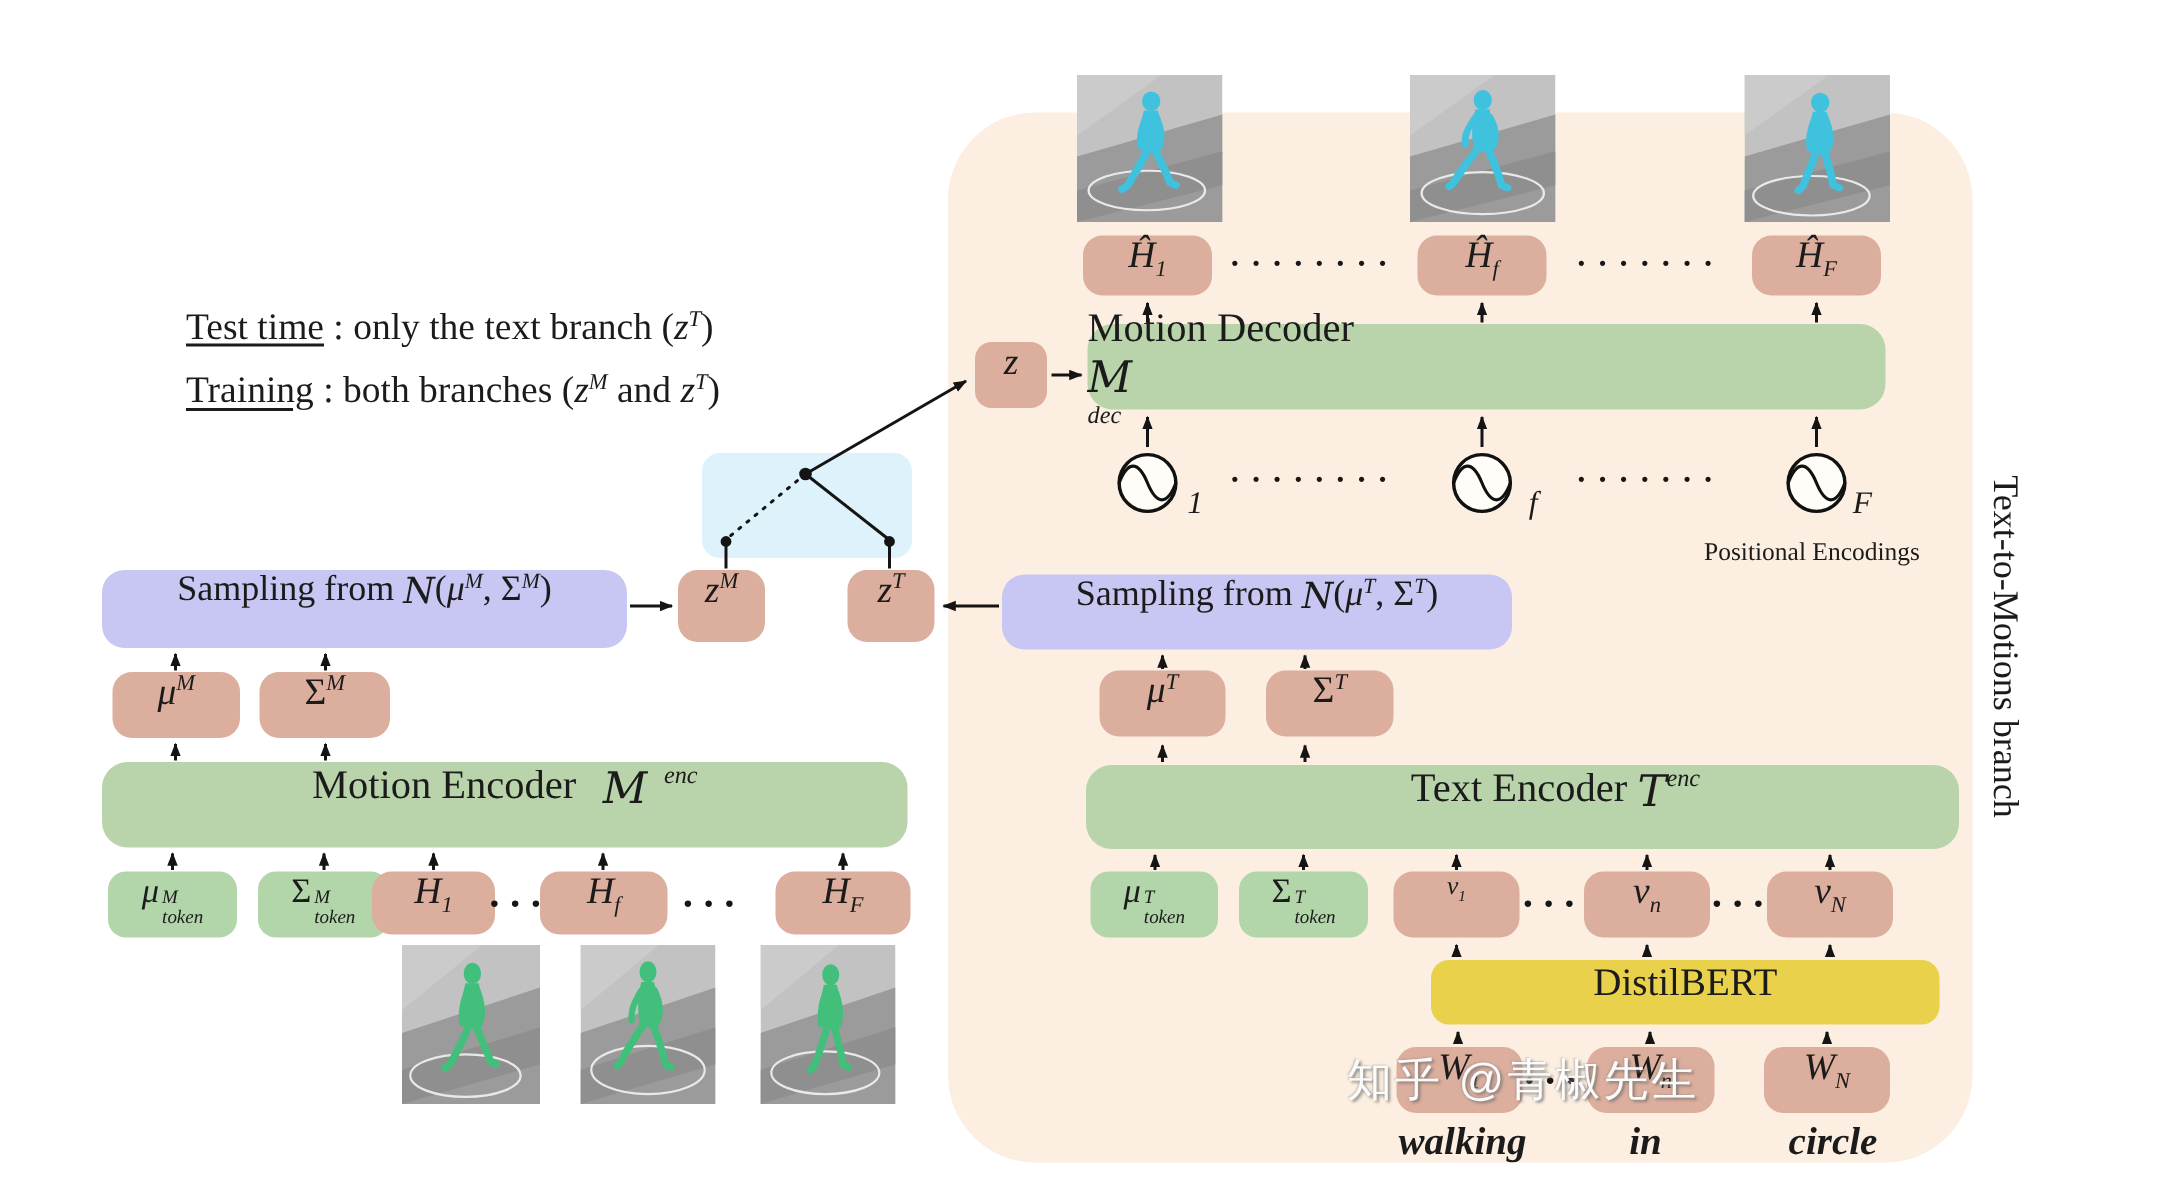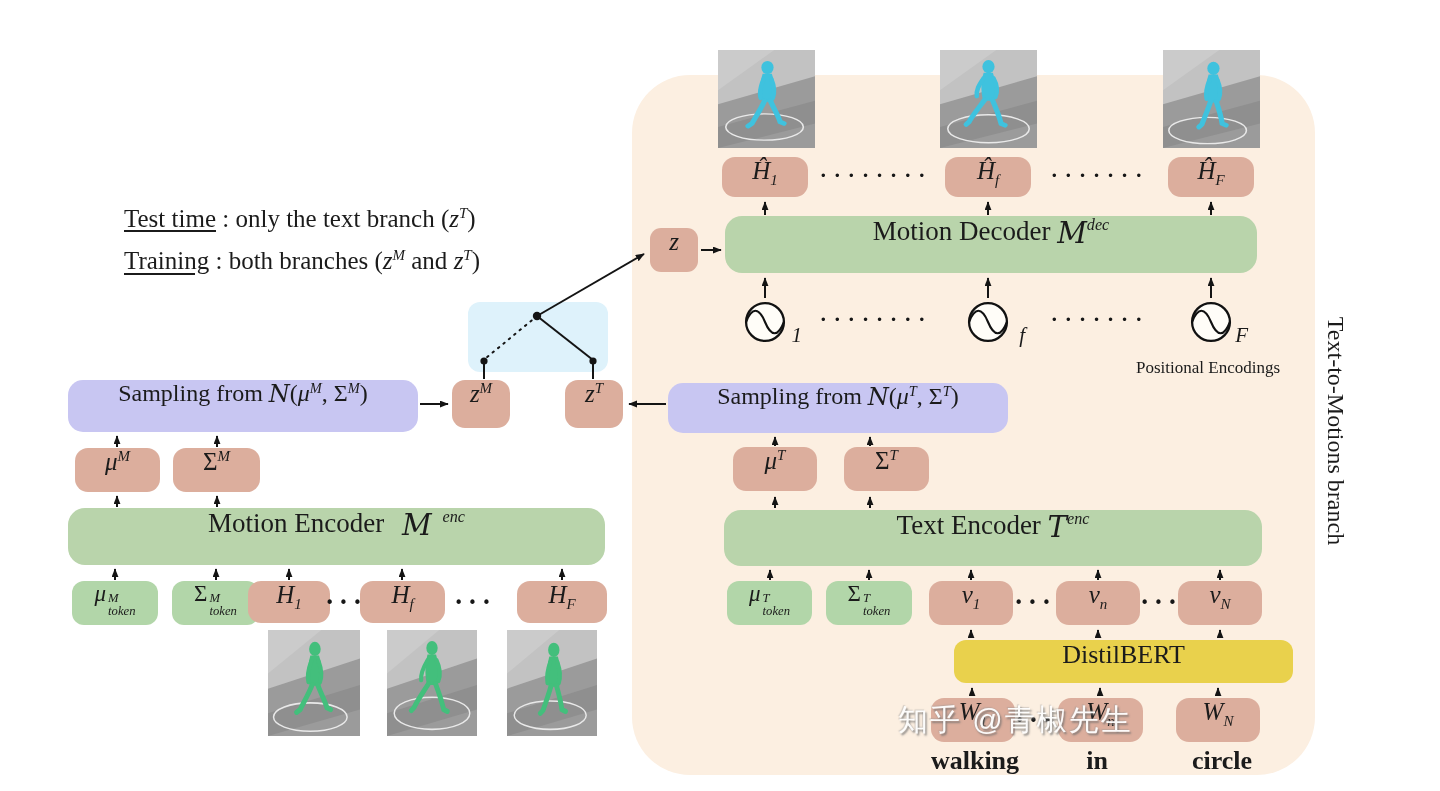--- a/index.html
+++ b/index.html
@@ -29,21 +29,21 @@
   .pe .pesub{position:absolute;right:-15px;bottom:-4px;font-size:21px;font-style:italic;}
   .pelabel{position:absolute;left:1124px;top:358px;width:168px;text-align:center;font-size:17px;}
   .branch-label{position:absolute;left:1189px;top:416px;width:290px;height:30px;text-align:center;
                 font-size:24px;transform:rotate(90deg);}
   .imgbox{position:absolute;}
   .imgbox svg{display:block;width:100%;height:100%;}
   .fig-green{color:#43bf7c;}
   .fig-blue{color:#3fc2de;}
   .person{fill:currentColor;}
   .person .limb{fill:none;stroke:currentColor;stroke-linecap:round;}
-  .words{position:absolute;font-size:26px;font-weight:bold;text-align:center;}
+  .words{position:absolute;font-size:26px;font-weight:bold;font-style:italic;text-align:center;}
   .watermark{position:absolute;left:898px;top:700px;font-size:30px;letter-spacing:2px;z-index:6;
              font-family:"Liberation Sans",sans-serif;color:rgba(255,255,255,0.95);
              text-shadow:1.5px 1.5px 2px rgba(110,110,110,0.75),-1px -1px 1px rgba(150,150,150,0.4);}
   #wires{position:absolute;left:0;top:0;z-index:5;pointer-events:none;}
 </style>
 </head>
 <body>
 
 <div id="stage">
 
@@ -113,21 +113,21 @@
   </div>
   <div class="box pink" style="left:945px;top:157px;width:86px;height:40px;font-size:25px;">
     <span><i>Ĥ</i><sub>f</sub></span>
   </div>
   <div class="box pink" style="left:1168px;top:157px;width:86px;height:40px;font-size:25px;">
     <span><i>Ĥ</i><sub>F</sub></span>
   </div>
   <div class="dots long" style="left:816px;top:170px;width:120px;">••••••••</div>
   <div class="dots long" style="left:1040px;top:170px;width:120px;">•••••••</div>
 
-  <div class="box grn" style="left:725px;top:216px;width:532px;height:57px;font-size:27px;">
+  <div class="box grn" style="left:725px;top:216px;width:532px;height:57px;font-size:27px;flex-direction:column;">
     <span style="white-space:pre;">Motion Decoder </span>
       <span class="scr" style="font-size:29px;">M</span>
       <sub>dec</sub>
   </div>
 
   <div class="box pink" style="left:650px;top:228px;width:48px;height:44px;font-size:25px;border-radius:11px;">
     <i>z</i>
   </div>
 
   <div class="pe" style="left:743px;top:300px;">
@@ -273,39 +273,39 @@
       <span>Σ</span>
       <sup>T</sup>
       <span>)</span>
   </div>
   <div class="box pink" style="left:733px;top:447px;width:84px;height:44px;font-size:25px;">
     <span><i>μ</i><sup>T</sup></span>
   </div>
   <div class="box pink" style="left:844px;top:447px;width:85px;height:44px;font-size:25px;">
     <span><span>Σ</span><sup>T</sup></span>
   </div>
-  <div class="box grn" style="left:724px;top:510px;width:538px;height:56px;font-size:27px;">
+  <div class="box grn" style="left:724px;top:510px;width:538px;height:56px;font-size:27px;padding-left:44px;">
     <span style="white-space:pre;">Text Encoder </span>
       <span class="scr" style="font-size:29px;">T</span>
       <sub>enc</sub>
   </div>
 
   <div class="box tok" style="left:727px;top:581px;width:85px;height:44px;font-size:23px;">
     <span><i>μ</i><span class="ss">
           <i>T</i>
           <i>token</i>
         </span></span>
   </div>
   <div class="box tok" style="left:826px;top:581px;width:86px;height:44px;font-size:23px;">
     <span><span>Σ</span><span class="ss">
           <i>T</i>
           <i>token</i>
         </span></span>
   </div>
-  <div class="box pink" style="left:929px;top:581px;width:84px;height:44px;font-size:25px;">
+  <div class="box pink" style="left:929px;top:581px;width:84px;height:44px;font-size:17px;">
     <span><i>v</i><sub>1</sub></span>
   </div>
   <div class="box pink" style="left:1056px;top:581px;width:84px;height:44px;font-size:25px;">
     <span><i>v</i><sub>n</sub></span>
   </div>
   <div class="box pink" style="left:1178px;top:581px;width:84px;height:44px;font-size:25px;">
     <span><i>v</i><sub>N</sub></span>
   </div>
   <div class="dots short" style="left:1005px;top:596px;width:60px;">•••</div>
   <div class="dots short" style="left:1131px;top:596px;width:60px;">•••</div>

